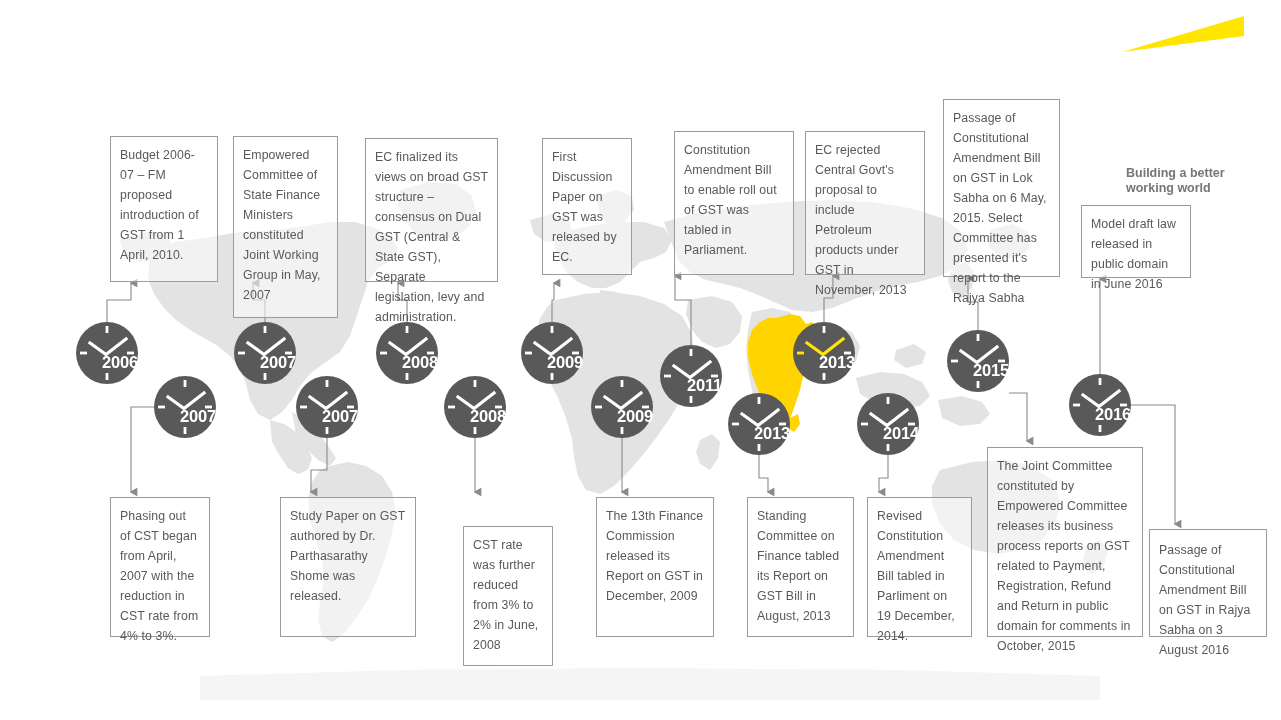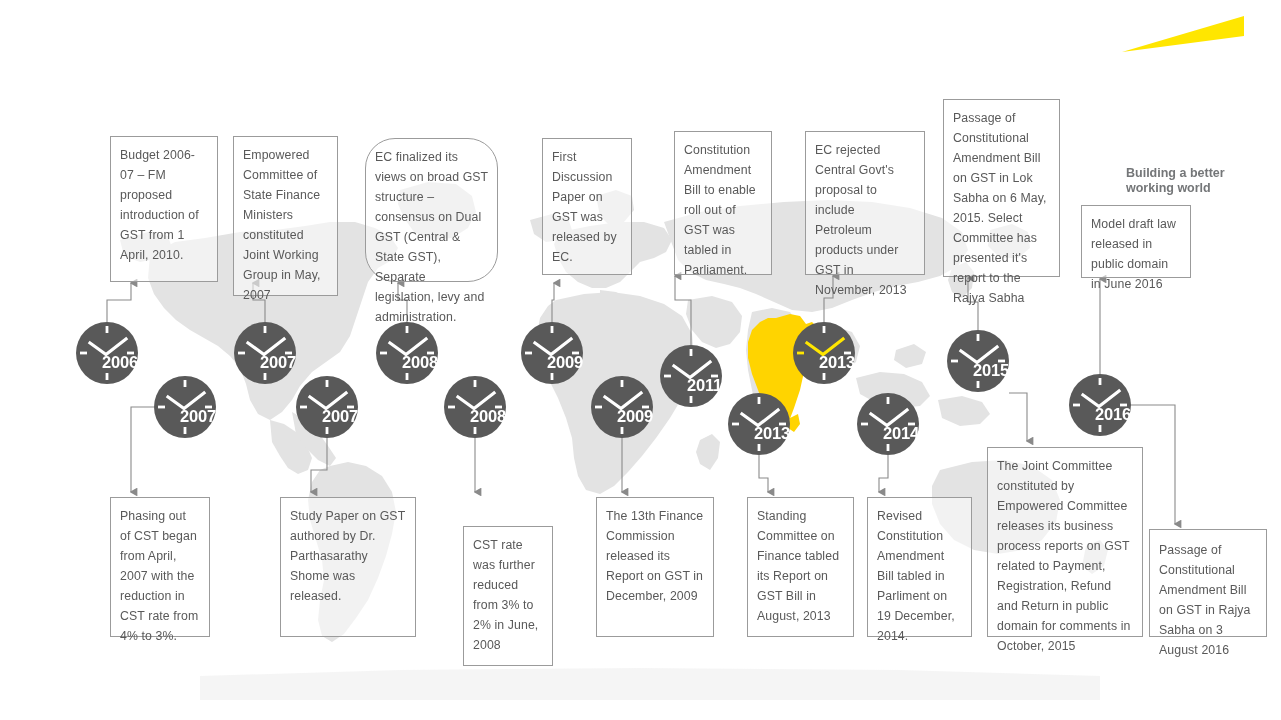--- a/index.html
+++ b/index.html
@@ -187,33 +187,33 @@
       <path d="M1100,375 L1100,279" marker-end="url(#arrUp)"></path>
 
       <path d="M1130,405 L1175,405 L1175,524" marker-end="url(#arrDown)"></path>
     </g>
   </svg>
 
   <div class="box" style="left:77px;top:136px;width:108px;height:146px;">
     <span>Budget 2006-07 – FM proposed introduction of GST from 1 April, 2010.</span>
   </div>
 
-  <div class="box" style="left:200px;top:136px;width:105px;height:160px;">
+  <div class="box" style="left:200px;top:136px;width:105px;height:182px;">
     <span>Empowered Committee of State Finance Ministers constituted Joint Working Group in May, 2007</span>
   </div>
 
-  <div class="box" style="left:332px;top:138px;width:133px;height:144px;border-radius:30px;">
+  <div class="box" style="left:332px;top:138px;width:133px;height:144px;">
     <span>EC finalized its views on broad GST structure – consensus on Dual GST (Central &amp; State GST), Separate legislation, levy and administration.</span>
   </div>
 
   <div class="box" style="left:509px;top:138px;width:90px;height:137px;">
     <span>First Discussion Paper on GST was released by EC.</span>
   </div>
 
-  <div class="box" style="left:641px;top:131px;width:98px;height:144px;">
+  <div class="box" style="left:641px;top:131px;width:120px;height:144px;">
     <span>Constitution Amendment Bill to enable roll out of GST was tabled in Parliament.</span>
   </div>
 
   <div class="box" style="left:772px;top:131px;width:120px;height:144px;">
     <span>EC rejected Central Govt's proposal to include Petroleum products under GST in November,  2013</span>
   </div>
 
   <div class="box" style="left:910px;top:99px;width:117px;height:178px;">
     <span>Passage of Constitutional Amendment Bill on GST in Lok Sabha on 6 May, 2015. Select Committee has  presented it's report to the Rajya Sabha</span>
   </div>

